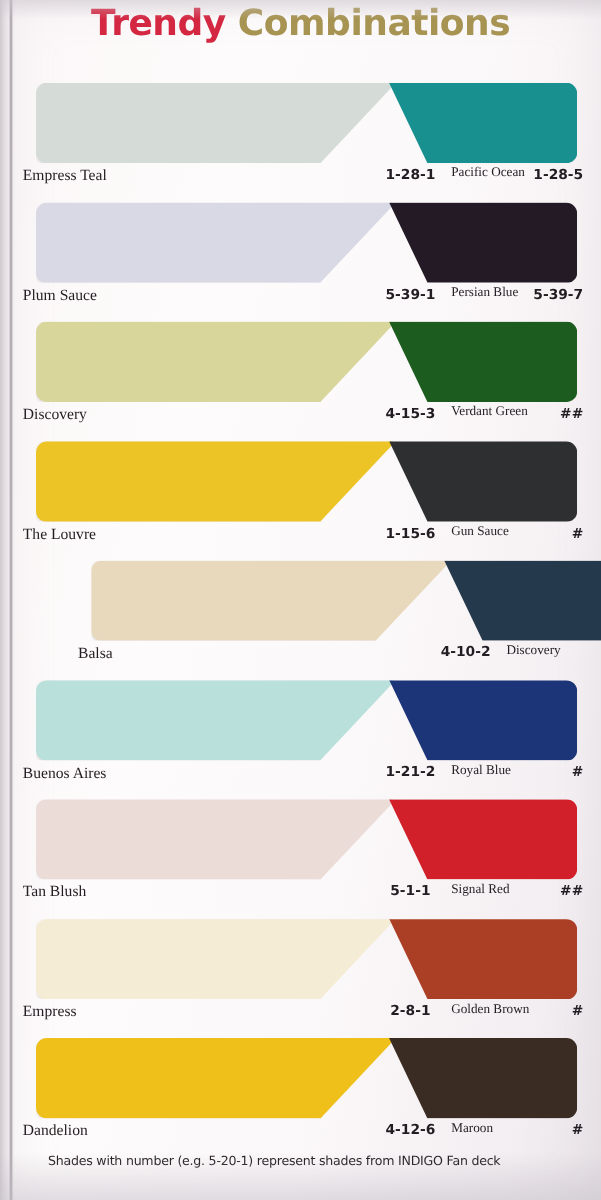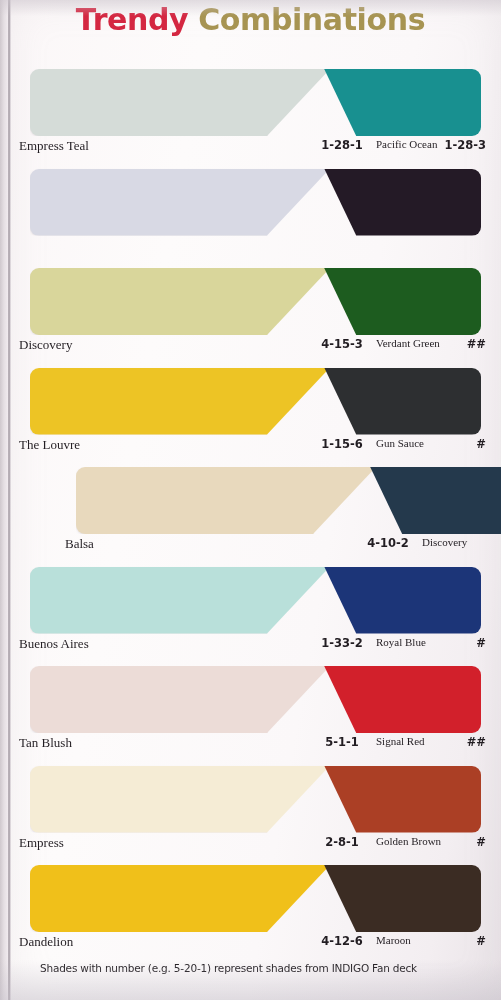--- a/index.html
+++ b/index.html
@@ -177,27 +177,33 @@
   <div id="rows">
       <div class="row" style="top: 62px;">
         <div class="swatch-wrap">
           <div class="sw-light" style="background: rgb(213, 220, 216);"></div>
           <div class="sw-dark" style="background: rgb(24, 144, 144);"></div>
         </div>
         <div class="labels">
           <div class="name-left">Empress Teal</div>
           <div class="code-left">1-28-1</div>
           <div class="name-right">Pacific Ocean</div>
-          <div class="code-right">1-28-3</div>
+          <div class="code-right">1-28-5</div>
         </div>
       </div>
       <div class="row" style="top: 161.5px;">
         <div class="swatch-wrap">
           <div class="sw-light" style="background: rgb(216, 217, 228);"></div>
           <div class="sw-dark" style="background: rgb(36, 26, 38);"></div>
+        </div>
+        <div class="labels">
+          <div class="name-left">Plum Sauce</div>
+          <div class="code-left">5-39-1</div>
+          <div class="name-right">Persian Blue</div>
+          <div class="code-right">5-39-7</div>
         </div>
       </div>
       <div class="row" style="top: 261px;">
         <div class="swatch-wrap">
           <div class="sw-light" style="background: rgb(217, 214, 155);"></div>
           <div class="sw-dark" style="background: rgb(29, 92, 31);"></div>
         </div>
         <div class="labels">
           <div class="name-left">Discovery</div>
           <div class="code-left">4-15-3</div>
@@ -229,21 +235,21 @@
           <div class="code-right">#</div>
         </div>
       </div>
       <div class="row" style="top: 559.5px;">
         <div class="swatch-wrap">
           <div class="sw-light" style="background: rgb(185, 224, 218);"></div>
           <div class="sw-dark" style="background: rgb(28, 53, 120);"></div>
         </div>
         <div class="labels">
           <div class="name-left">Buenos Aires</div>
-          <div class="code-left">1-33-2</div>
+          <div class="code-left">1-21-2</div>
           <div class="name-right">Royal Blue</div>
           <div class="code-right">#</div>
         </div>
       </div>
       <div class="row" style="top: 659px;">
         <div class="swatch-wrap">
           <div class="sw-light" style="background: rgb(236, 220, 215);"></div>
           <div class="sw-dark" style="background: rgb(210, 32, 43);"></div>
         </div>
         <div class="labels">

